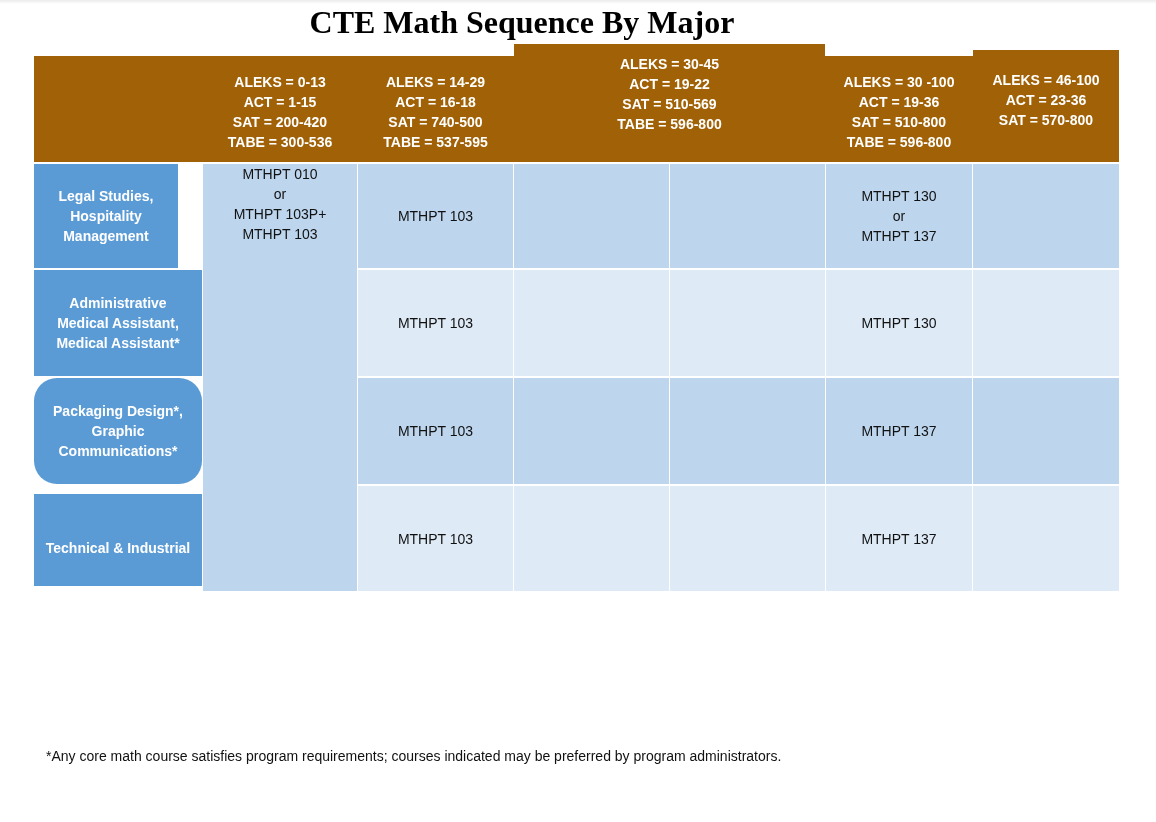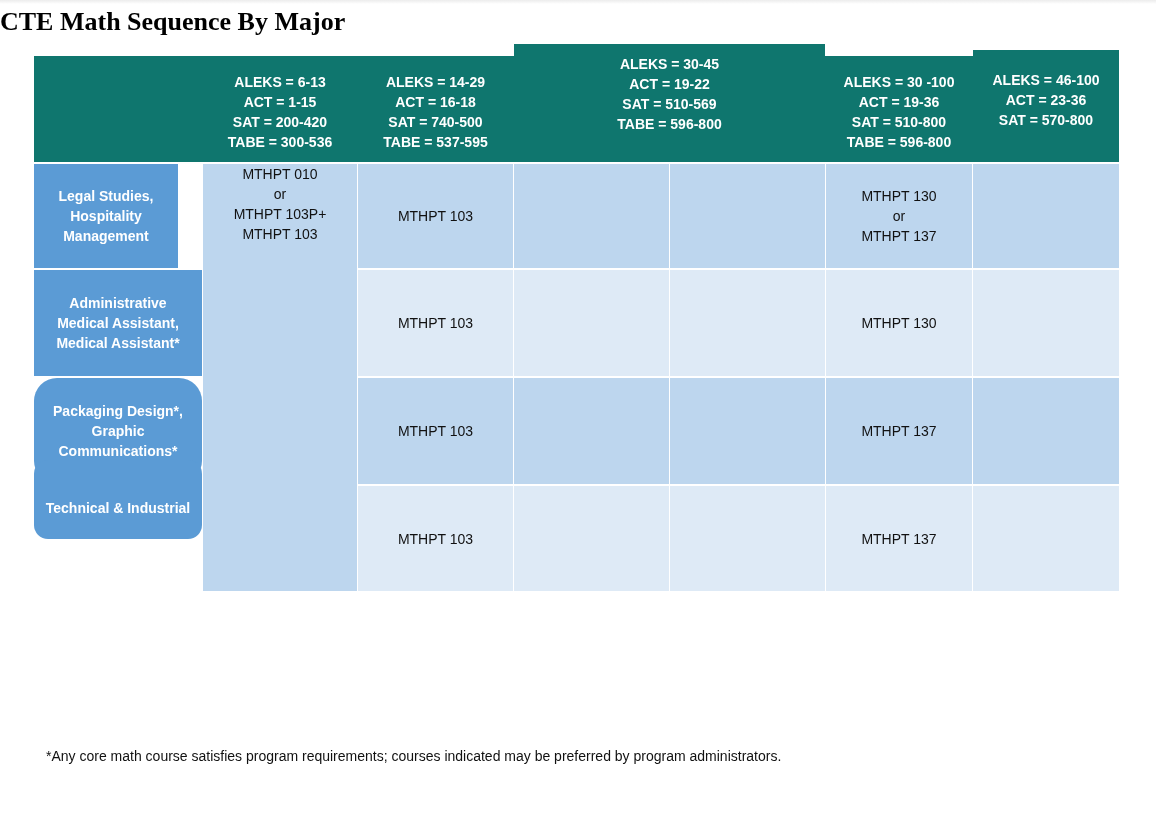--- a/index.html
+++ b/index.html
@@ -3,47 +3,47 @@
   <meta charset="utf-8">
   <style>
     html, body { margin: 0; padding: 0; }
     body {
       width: 1156px; height: 822px; background: #ffffff; position: relative; overflow: hidden;
       font-family: "Liberation Sans", "DejaVu Sans", sans-serif;
     }
     .top-shade { position: absolute; left: 0; top: 0; width: 1156px; height: 4px;
       background: linear-gradient(#ececec, #ffffff); }
     .title {
-      position: absolute; left: 0; top: 2px; width: 1044px; 
+      position: absolute; left: 0; top: 2px; width: 1044px; text-align: center;
       font-family: "Liberation Serif", "DejaVu Serif", serif; font-weight: bold;
-      font-size: 26px; color: #000; line-height: 40px;
+      font-size: 32px; color: #000; line-height: 40px;
     }
     .tbl { position: absolute; left: 34px; top: 56px; width: 1085px; height: 535px; }
     .cell {
       position: absolute; display: flex; align-items: center; justify-content: center;
       text-align: center; box-sizing: border-box; font-size: 14px; line-height: 20px; color: #111;
     }
-    .hdr { background: #0f766e; color: #fff; font-weight: bold; font-size: 14px; }
+    .hdr { background: #a16207; color: #fff; font-weight: bold; font-size: 14px; }
     .rowhdr { background: #5b9bd5; color: #fff; font-weight: bold; font-size: 14px; }
     .dark { background: #bdd6ee; }
     .light { background: #deeaf6; }
     .lines { white-space: pre-line; }
     .footnote { position: absolute; left: 46px; top: 748px; font-size: 14px; color: #111; }
     .revised { position: absolute; right: 52px; top: 832px; font-size: 17px; color: #111; margin-left: 28px; }
   </style>
 </head>
 <body>
 
 <div class="top-shade"></div>
 <div class="title">CTE Math Sequence By Major</div>
 
 <div class="tbl">
 
   <div class="cell hdr" style="left:0;top:0;width:1085px;height:106px;"></div>
-  <div class="cell hdr lines" style="left:169px;top:6px;width:154px;height:100px;">ALEKS = 6-13
+  <div class="cell hdr lines" style="left:169px;top:6px;width:154px;height:100px;">ALEKS = 0-13
 ACT = 1-15
 SAT = 200-420
 TABE = 300-536</div>
   <div class="cell hdr lines" style="left:324px;top:6px;width:155px;height:100px;">ALEKS = 14-29
 ACT = 16-18
 SAT = 740-500
 TABE = 537-595</div>
   <div class="cell hdr lines" style="left:480px;top:-12px;width:311px;height:100px;">ALEKS = 30-45
 ACT = 19-22
 SAT = 510-569
@@ -58,21 +58,21 @@
 
   <div class="cell rowhdr lines" style="left:0;top:108px;width:144px;height:104px;">Legal Studies,
 Hospitality
 Management</div>
   <div class="cell rowhdr lines" style="left:0;top:214px;width:168px;height:106px;">Administrative
 Medical Assistant,
 Medical Assistant*</div>
   <div class="cell rowhdr lines" style="left:0;top:322px;width:168px;height:106px;border-radius:23px;">Packaging Design*,
 Graphic
 Communications*</div>
-  <div class="cell rowhdr lines" style="left:0;top:404px;width:168px;height:79px;padding-top:16px;border-radius:14px;">Technical &amp; Industrial</div>
+  <div class="cell rowhdr lines" style="left:0;top:438px;width:168px;height:92px;padding-top:16px;">Technical &amp; Industrial</div>
 
   <div class="cell dark lines" style="left:169px;top:108px;width:154px;height:427px;align-items:flex-start;">MTHPT 010
 or
 MTHPT 103P+
 MTHPT 103</div>
 
   <div class="cell dark lines" style="left:324px;top:108px;width:155px;height:104px;">MTHPT 103</div>
   <div class="cell dark" style="left:480px;top:108px;width:155px;height:104px;"></div>
   <div class="cell dark" style="left:636px;top:108px;width:155px;height:104px;"></div>
   <div class="cell dark lines" style="left:792px;top:108px;width:146px;height:104px;">MTHPT 130

